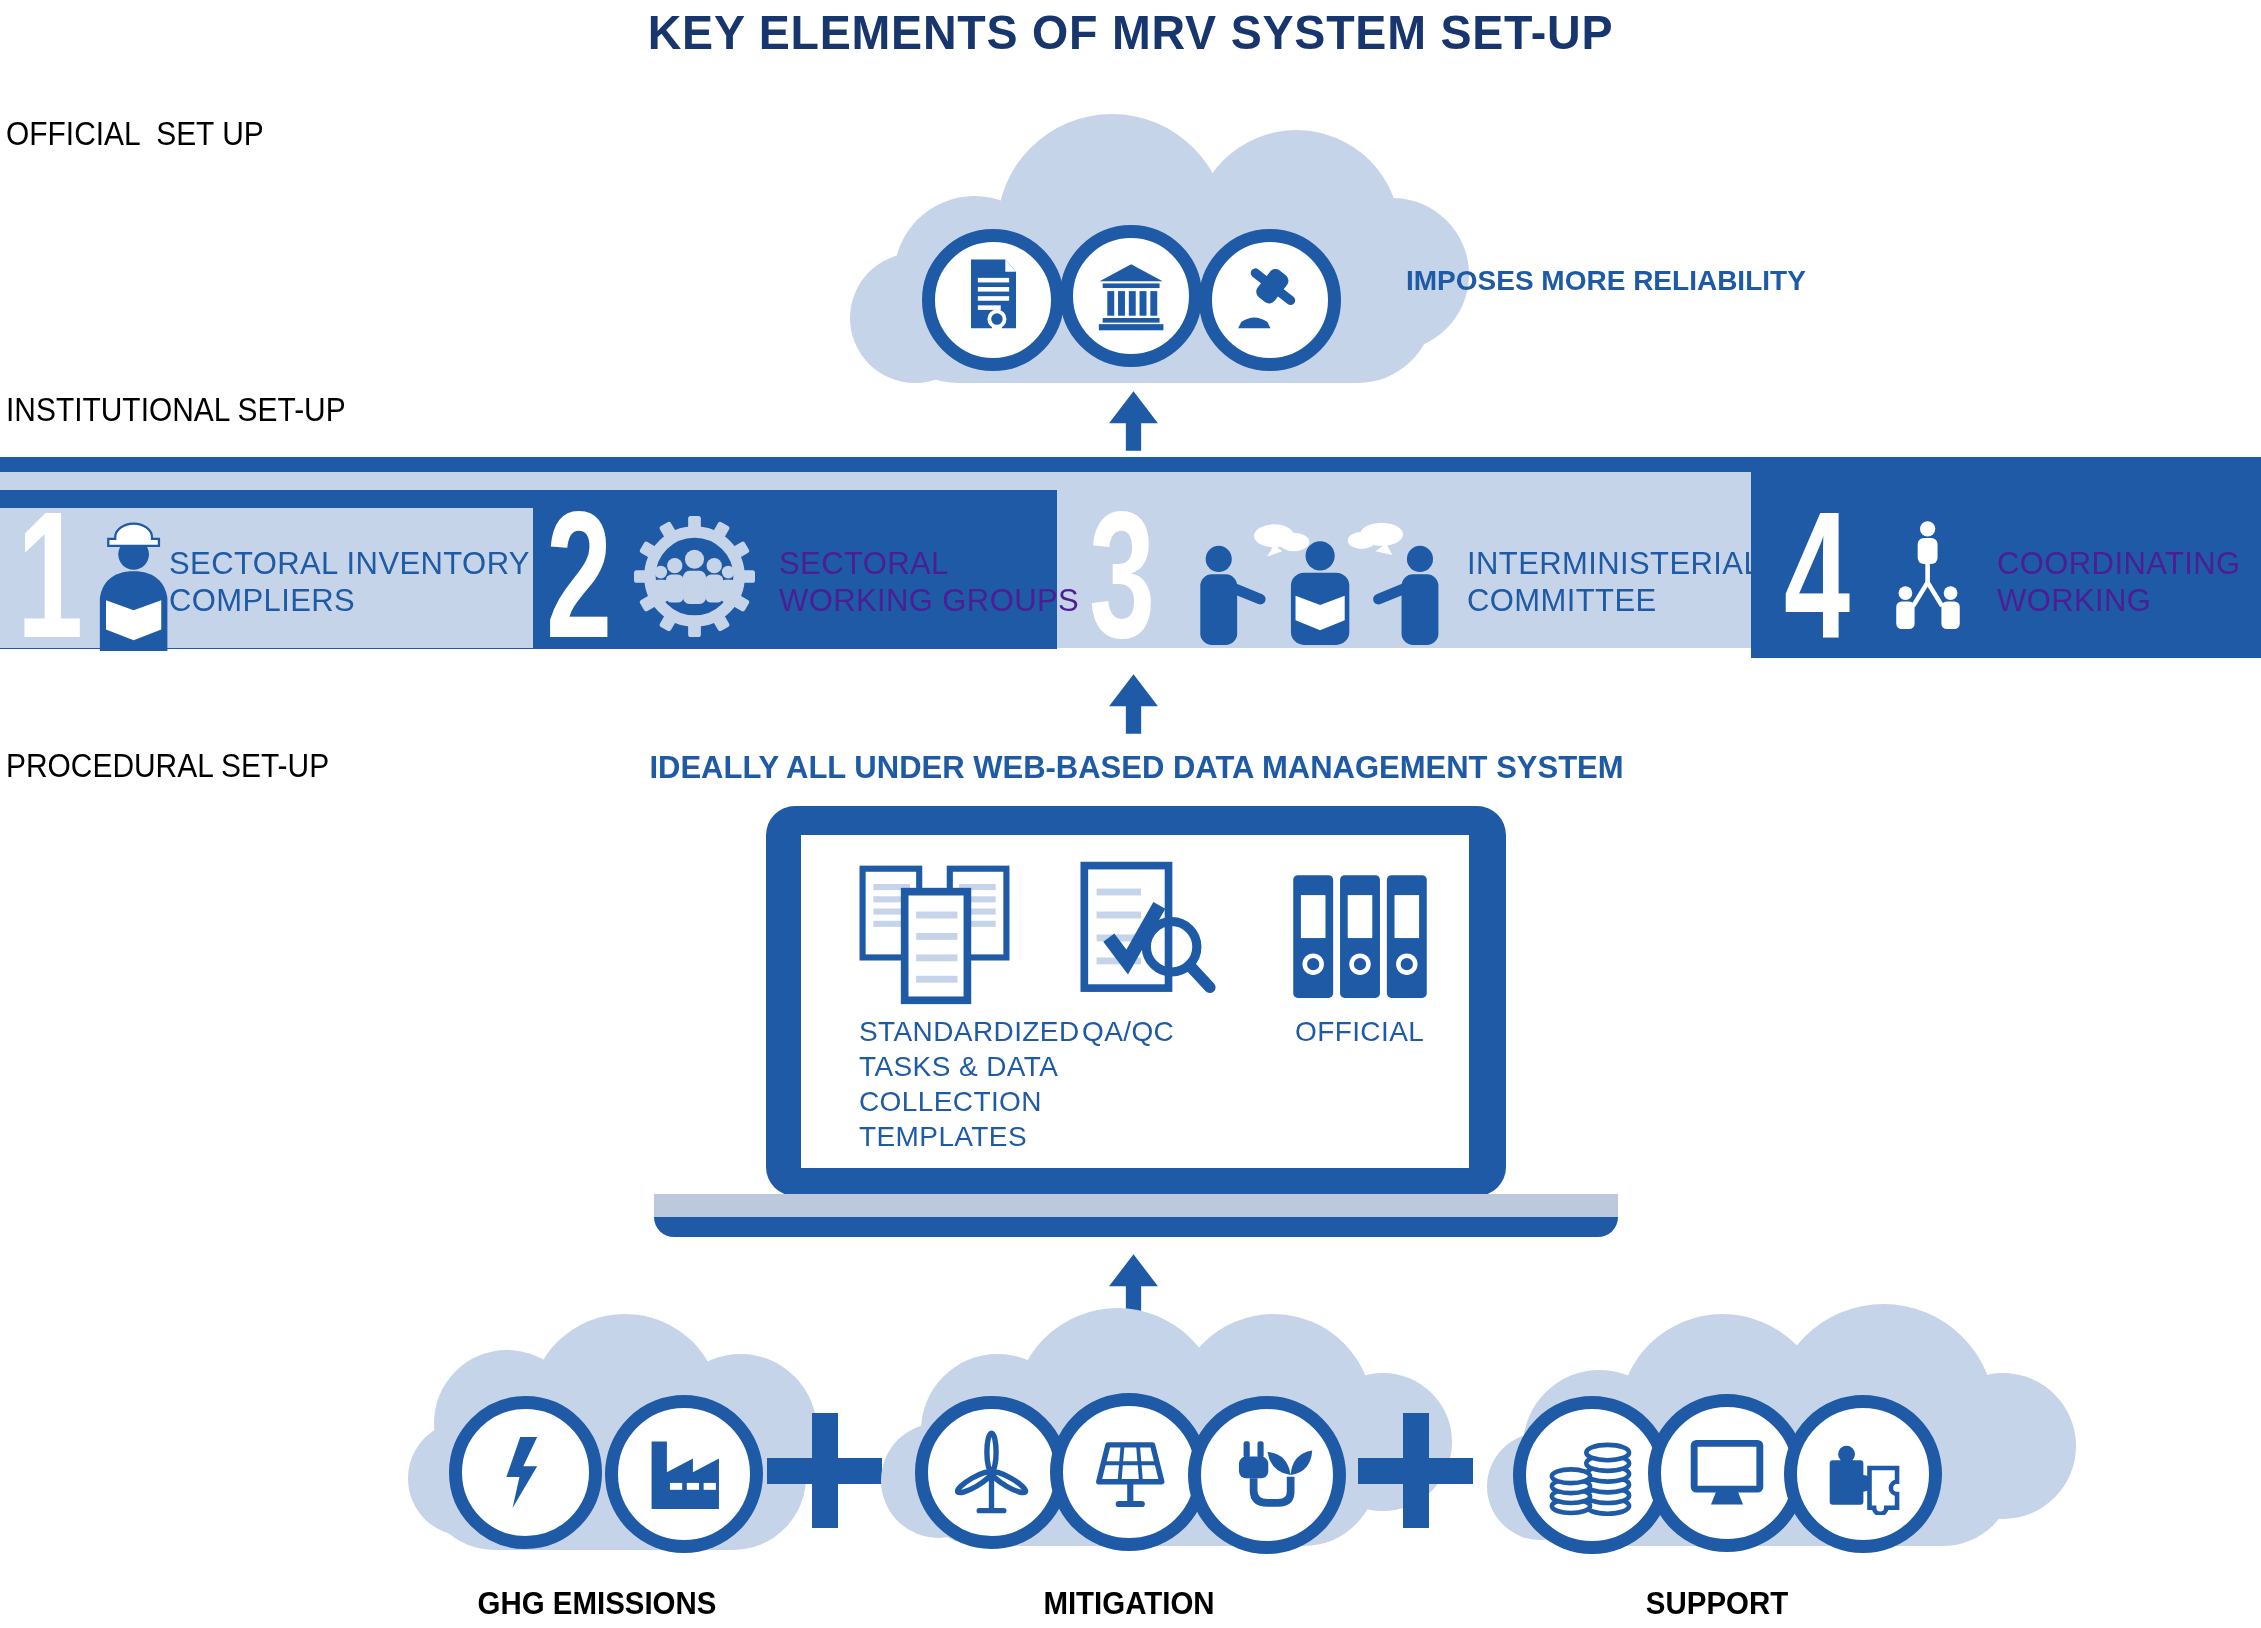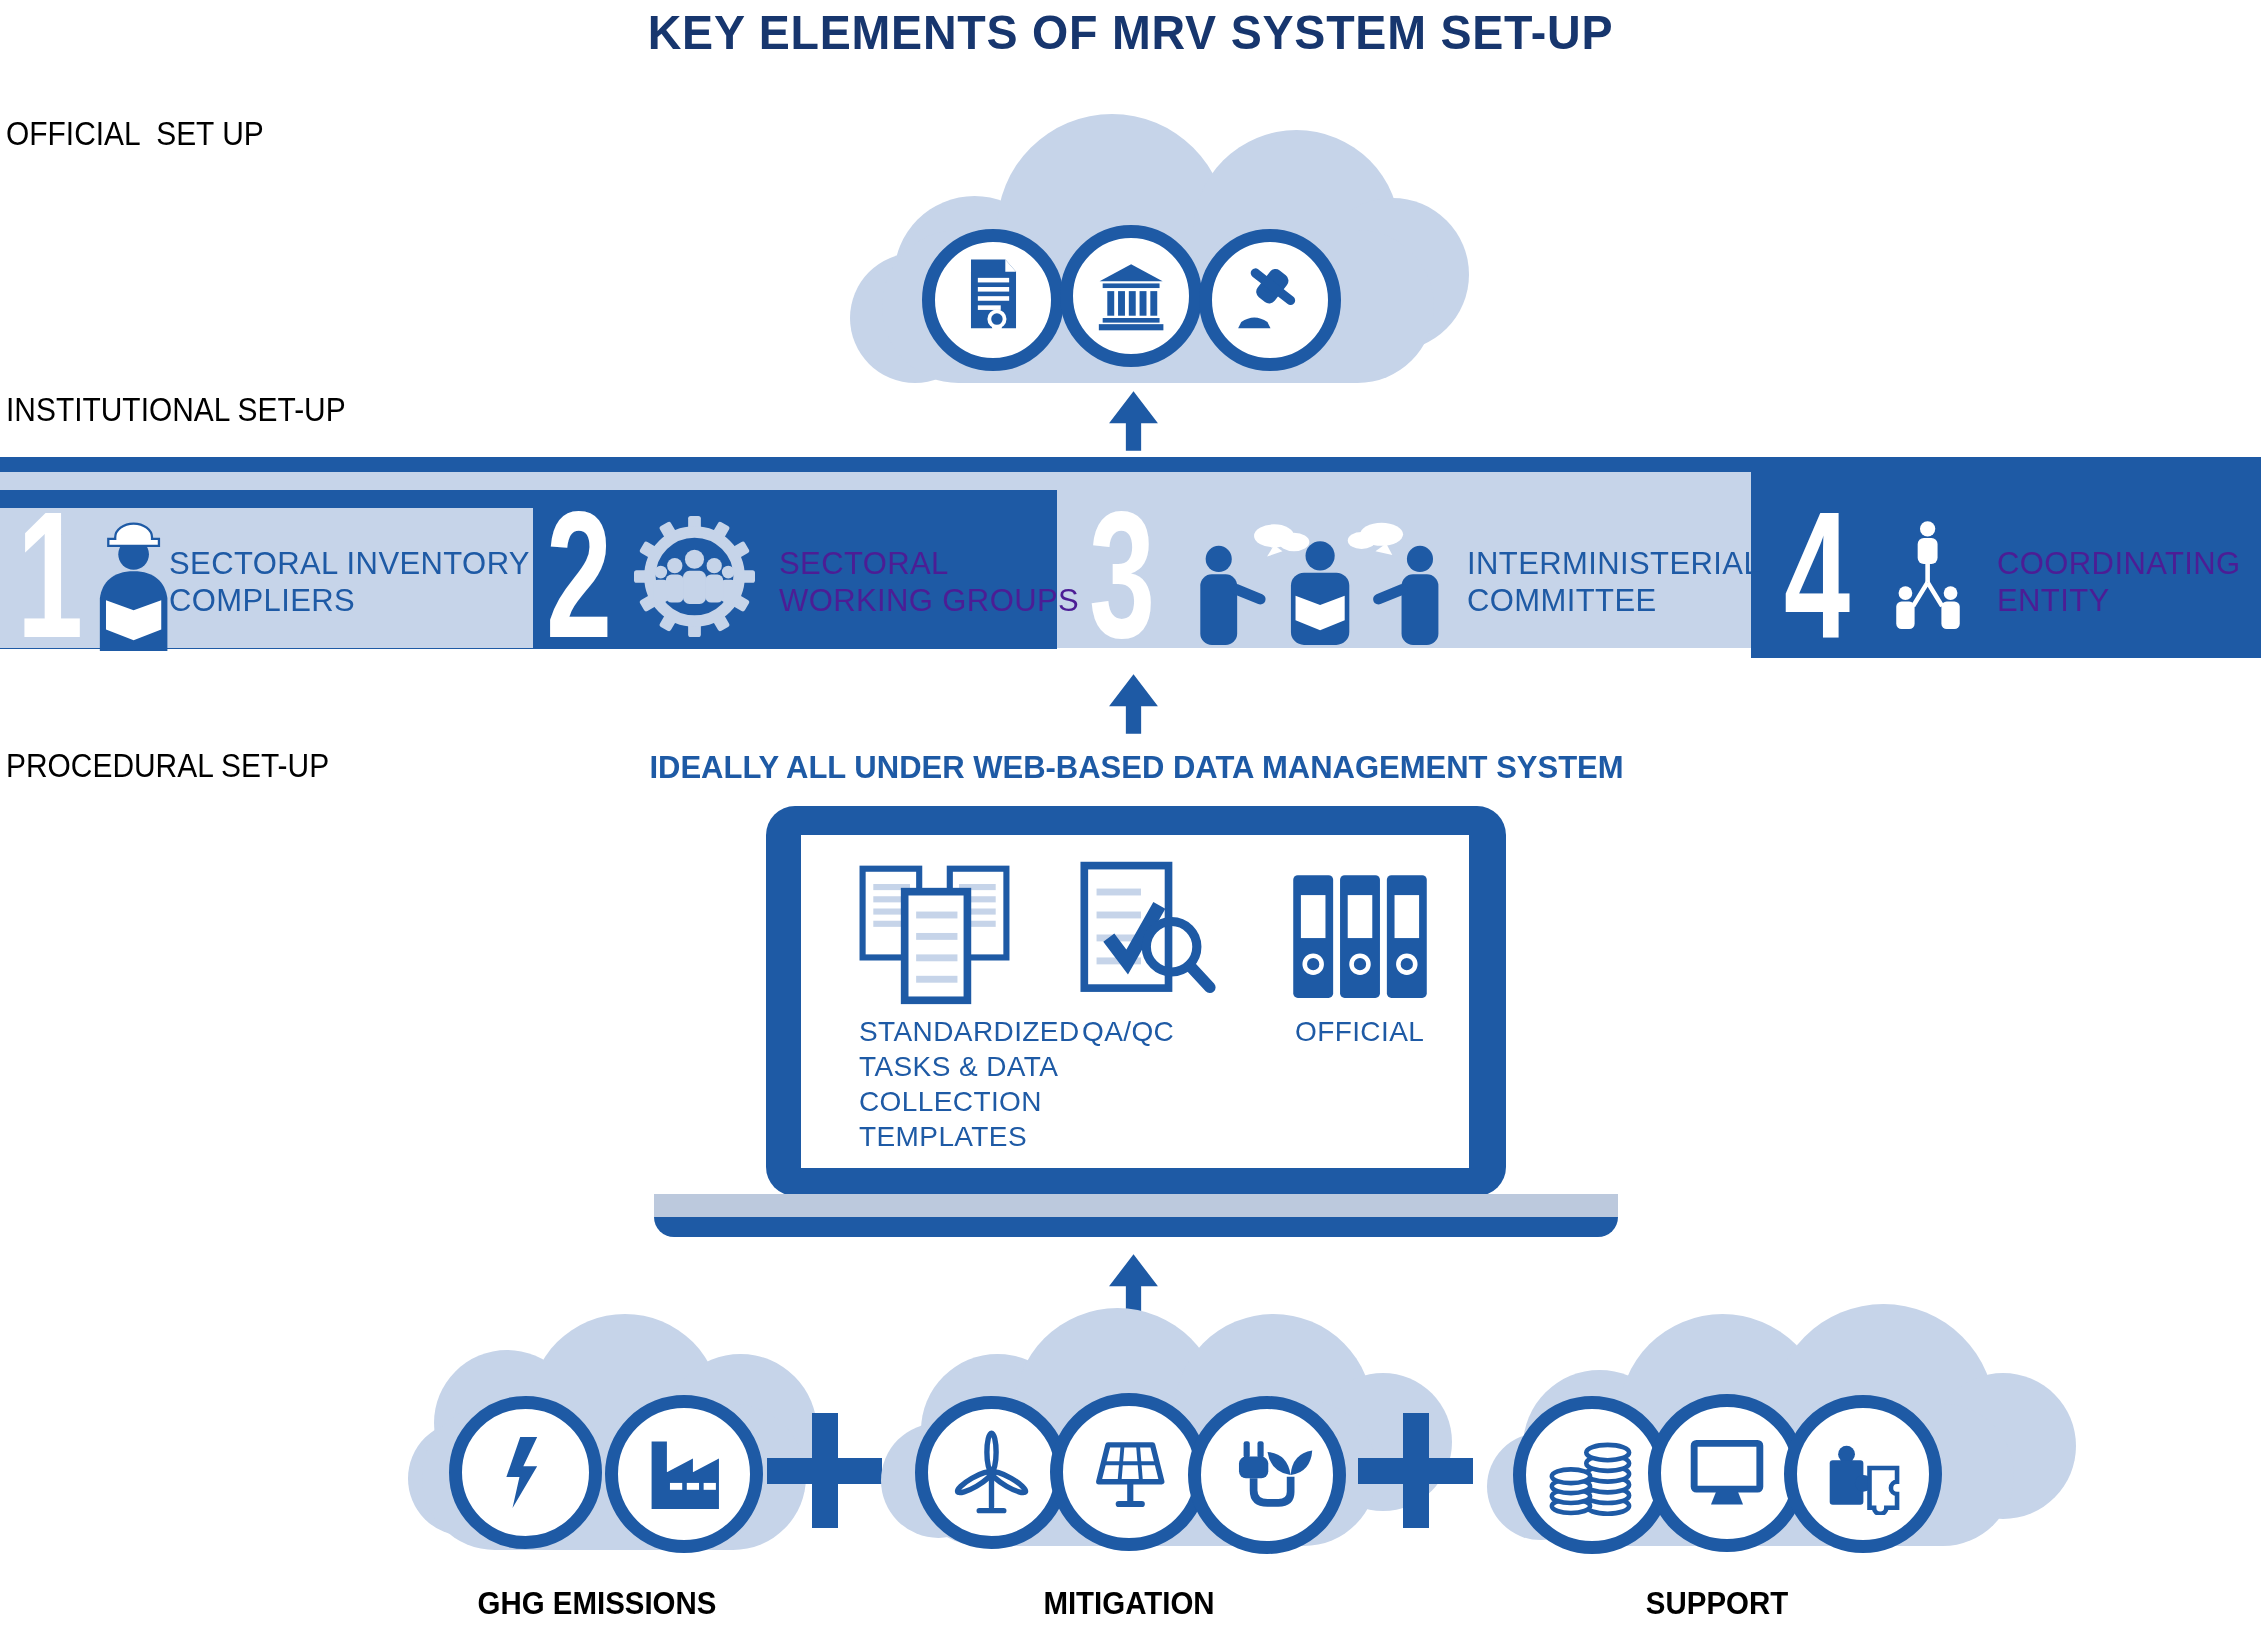--- a/index.html
+++ b/index.html
@@ -78,20 +78,21 @@
         <g fill="#1E5AA5" transform="rotate(38 47 40)">
           <rect x="32" y="8" width="28" height="44" rx="9"></rect>
           <rect x="12" y="24" width="70" height="12" rx="6"></rect>
         </g>
         <path d="M12 78 q17 -12 34 0 l4 8 h-42 z" fill="#1E5AA5"></path>
       </svg>
     </div>
   </div>
 
   <div class="abs bluebold" style="left:1406px;top:262px;font-size:28px;line-height:37px;">
+    <div>IMPOSES MORE RELIABILITY</div>
   </div>
 
   <svg class="arrow" style="left:1106px;top:391px;" height="60" viewBox="0 0 72 78">
     <polygon points="36,0 4,42 26,42 26,78 46,78 46,42 68,42" fill="#1E5AA5"></polygon>
   </svg>
 
   <div>
     <div class="abs" style="left:0;top:457px;width:2261px;height:15.3px;background:#1E5AA5;"></div>
     <div class="abs" style="left:0;top:472px;width:1751px;height:176px;background:#C6D4E9;"></div>
     <div class="abs" style="left:0;top:490px;width:1057px;height:159px;background:#1E5AA5;"></div>
@@ -193,21 +194,21 @@
           <rect x="54" y="57" width="6" height="24"></rect>
           <circle cx="28" cy="95" r="9"></circle>
           <rect x="16" y="106" width="24" height="36" rx="7"></rect>
           <circle cx="87" cy="95" r="9"></circle>
           <rect x="75" y="106" width="24" height="36" rx="7"></rect>
         </g>
         <path d="M57 81 L38 112 M57 81 L76 112" stroke="#fff" stroke-width="6" fill="none"></path>
       </svg>
       <div class="bandtext t-white" style="left:1997px;top:545px;">
         <div>COORDINATING</div>
-        <div>ENTITY</div>
+        <div>WORKING</div>
       </div>
     </div>
   </div>
 
   <svg class="arrow" style="left:1106px;top:674px;" height="60" viewBox="0 0 72 78">
     <polygon points="36,0 4,42 26,42 26,78 46,78 46,42 68,42" fill="#1E5AA5"></polygon>
   </svg>
 
   <div class="abs bluebold" style="left:0;right:0;top:750px;text-align:center;font-size:31px;padding-left:12px;">IDEALLY ALL UNDER WEB-BASED DATA MANAGEMENT SYSTEM</div>
 

